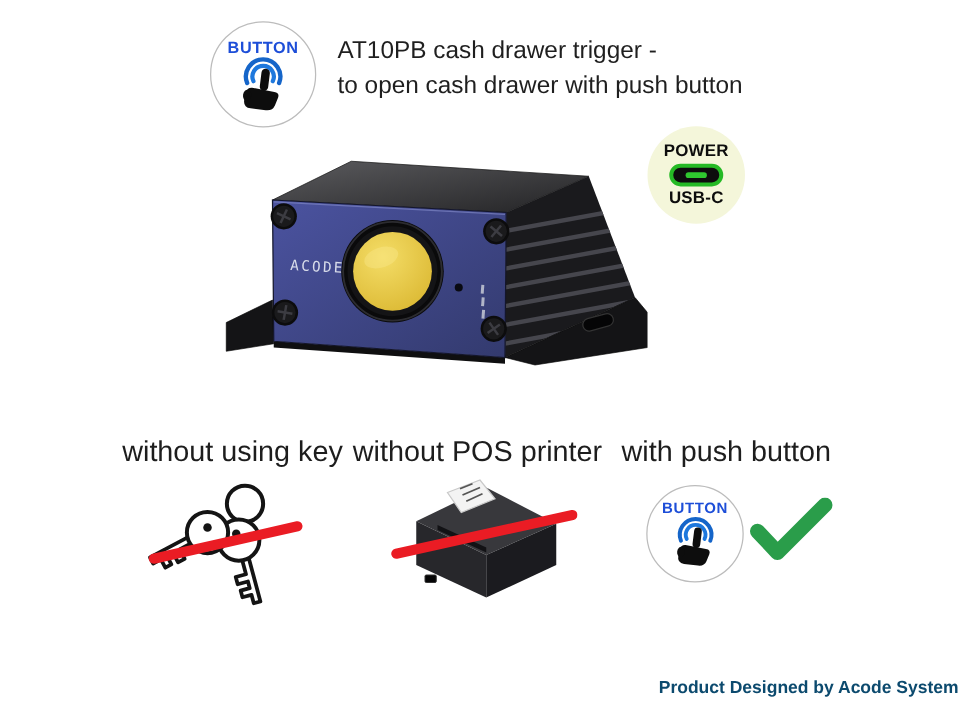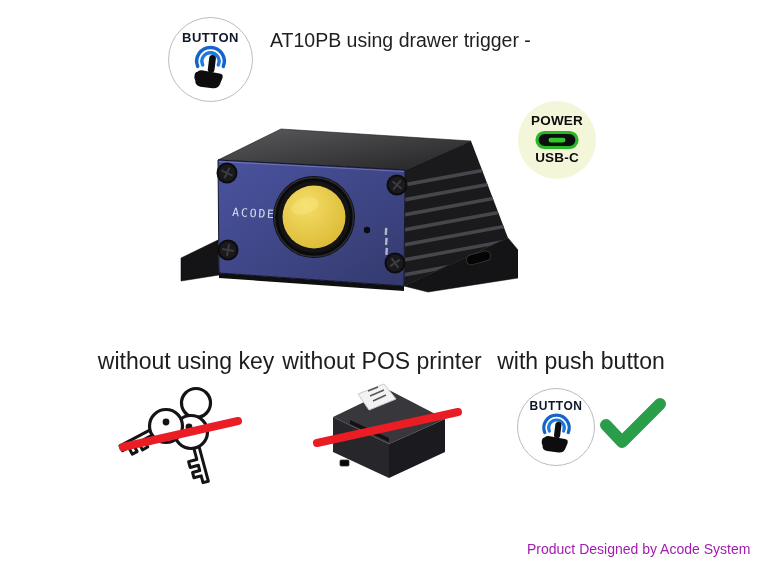--- a/index.html
+++ b/index.html
@@ -8,61 +8,62 @@
     font-family:"Liberation Sans", sans-serif; overflow:hidden;
   }
   .abs { position:absolute; }
 
   
   .circle-badge {
     position:absolute; border-radius:50%; background:#ffffff;
     border:1.5px solid #bcbcbc; box-sizing:border-box;
     display:flex; flex-direction:column; align-items:center; justify-content:center;
   }
-  .badge-label { font-weight:bold; color:#0f172a; letter-spacing:.5px; line-height:1; }
+  .badge-label { font-weight:bold; color:#1d4ed8; letter-spacing:.5px; line-height:1; }
   .badge-lg .badge-label { font-size:13px; margin-top:3px; }
   .badge-sm .badge-label { font-size:12px; margin-top:2px; }
   .badge-lg svg.tap-icon { width:47px; height:49px; margin-top:-1px; }
   .badge-sm svg.tap-icon { width:43px; height:45px; margin-top:-1px; }
 
   
   .power-badge {
     position:absolute; border-radius:50%; background:#f4f6da;
     display:flex; flex-direction:column; align-items:center; justify-content:center;
   }
   .power-text { font-size:13.5px; font-weight:800; color:#0d0d0d; letter-spacing:.2px; line-height:1.1; }
 
   .title { position:absolute; left:270px; top:26px; font-size:19.5px; line-height:28px; color:#1f1f1f; }
 
   .heading { position:absolute; left:79px; top:306px; font-size:21px; color:#1a1a1a; }
 
   .col-label { position:absolute; top:348px; transform:translateX(-50%); font-size:23px; color:#1d1d1d; white-space:nowrap; }
 
-  .footer { position:absolute; left:527px; top:541px; font-size:14px; color:#a21caf; }
+  .footer { position:absolute; left:527px; top:541px; font-size:14px; color:#0c4a6e;font-weight:bold; }
 </style>
 </head>
 <body>
 
 <div class="stage">
 
   <div class="circle-badge badge-lg" style="left:168px; top:17px; width:85px; height:85px;">
     <div class="badge-label">BUTTON</div>
     <svg class="tap-icon" viewBox="0 0 44 48">
       <path d="M9.5,23 A13.5,13.5 0 1 1 34.5,23" fill="none" stroke="#1565c9" stroke-width="3.4" stroke-linecap="round"></path>
       <path d="M14.4,21.5 A8.4,8.4 0 1 1 29.6,21.5" fill="none" stroke="#1e78dd" stroke-width="3.3" stroke-linecap="round"></path>
       <g fill="#0d0d0d" transform="rotate(7 21 32)">
         <rect x="18.6" y="11.5" width="6.6" height="17.5" rx="3.3"></rect>
         <path d="M12.8,27.6 Q9,27.8 8.5,31.5 L7.8,37.5 Q7.5,43.8 13.5,43.8 L25.5,43.8 Q30.8,43.8 32.2,39.2 L33.9,33 Q34.8,28.9 30.5,28.8 Z"></path>
         <ellipse cx="9.6" cy="34" rx="3.2" ry="4.4"></ellipse>
       </g>
     </svg>
   </div>
 
   <div class="title">
-    <div>AT10PB using drawer trigger -</div>
+    <div>AT10PB cash drawer trigger -</div>
+    <div>to open cash drawer with push button</div>
   </div>
 
   <div class="power-badge" style="left:518px; top:101px; width:78px; height:78px;">
     <div class="power-text">POWER</div>
     <svg width="46" height="20" viewBox="0 0 46 20" style="margin:1px 0;">
       <rect x="3" y="2.5" width="40" height="15" rx="7.5" fill="#0d0d0d" stroke="#25ba25" stroke-width="3.2"></rect>
       <rect x="14.5" y="7.8" width="17" height="4.6" rx="2.3" fill="#2fc82f"></rect>
     </svg>
     <div class="power-text">USB-C</div>
   </div>

